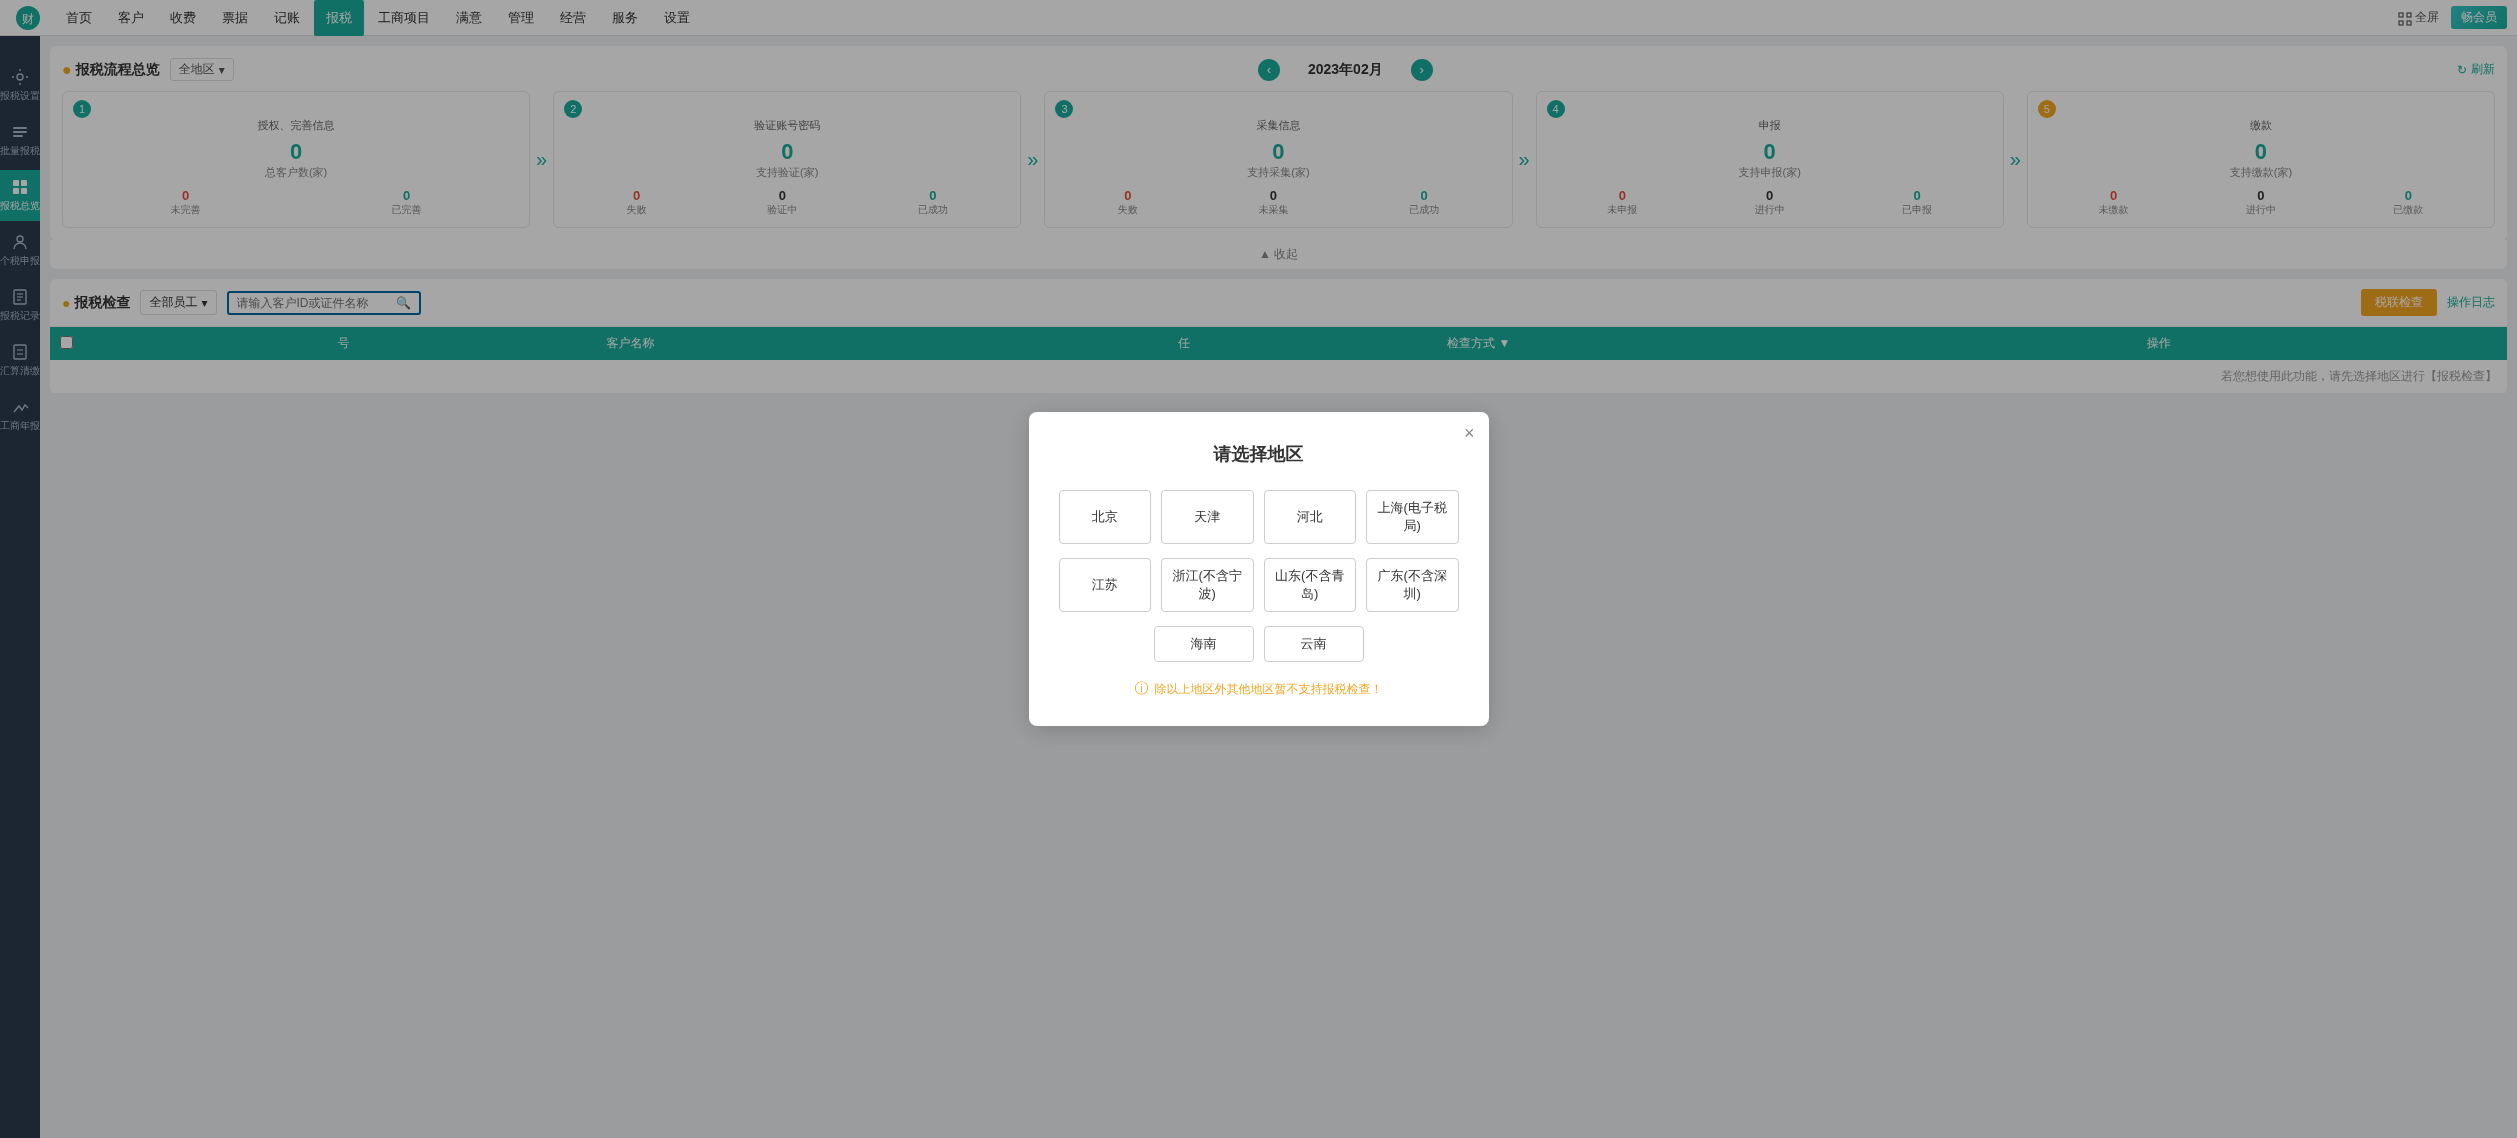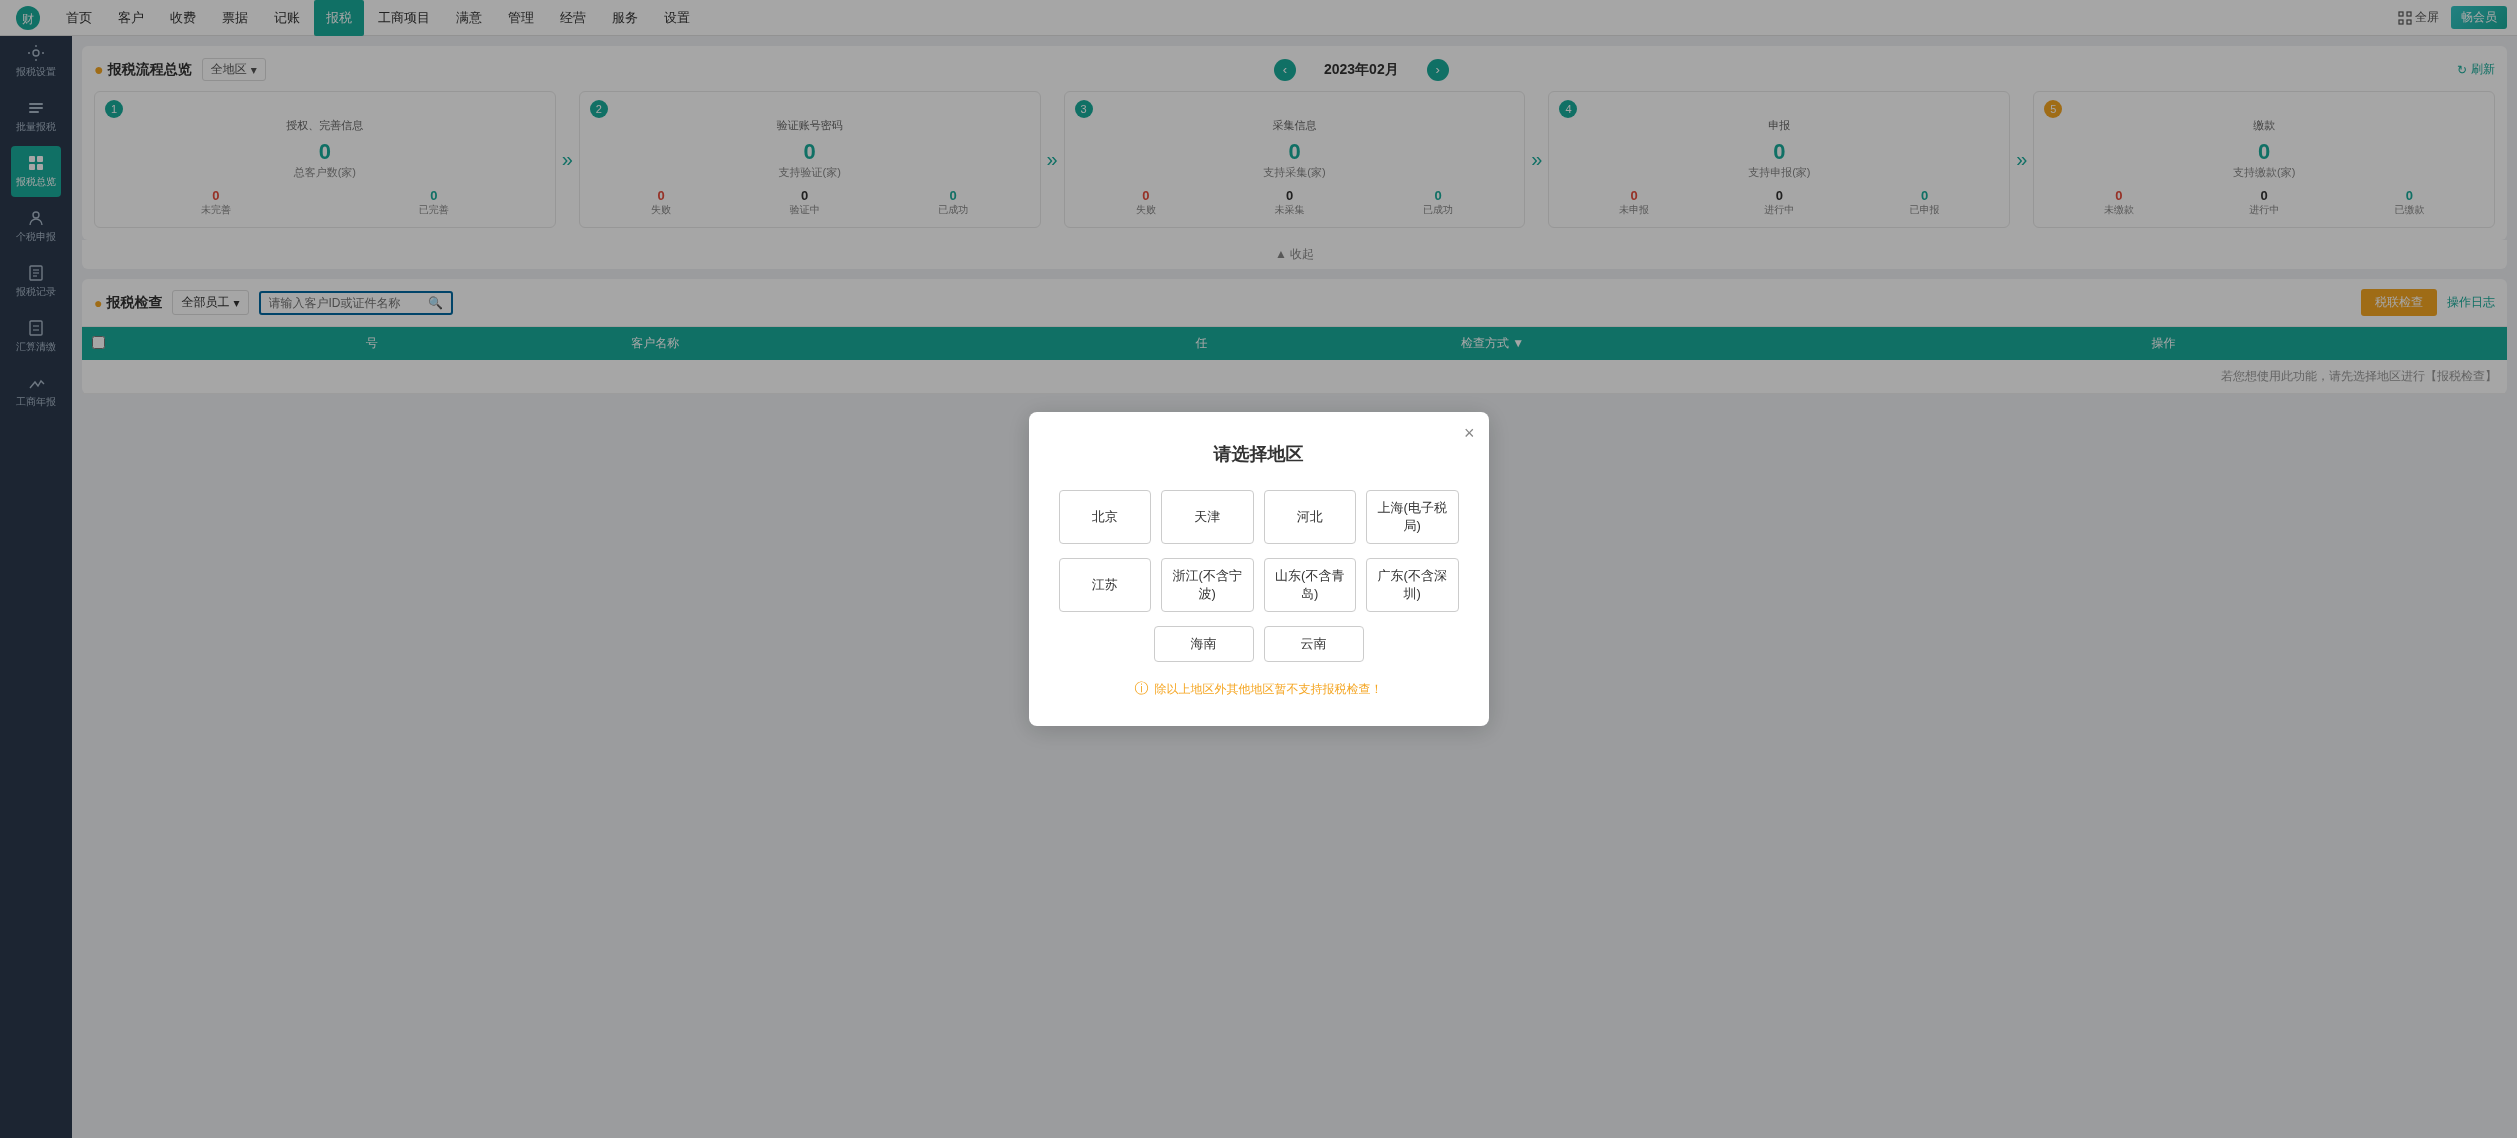--- a/index.html
+++ b/index.html
@@ -50,26 +50,26 @@
       color: #fff;
       padding: 3px 10px;
       border-radius: 3px;
       cursor: pointer;
       font-size: 12px;
     }
 
     
     .layout { display: flex; height: calc(100vh - 36px); }
     .sidebar {
-      width: 72px;
+      width: 40px;
       background: #2b3a4e;
       display: flex;
       flex-direction: column;
       align-items: center;
-      padding-top: 0;
+      padding-top: 24px;
       gap: 4px;
       flex-shrink: 0;
     }
     .sidebar-item {
       width: 50px;
       display: flex;
       flex-direction: column;
       align-items: center;
       justify-content: center;
       padding: 8px 4px;
@@ -378,21 +378,21 @@
     <div class="nav-item">记账</div>
     <div class="nav-item active">报税</div>
     <div class="nav-item">工商项目</div>
     <div class="nav-item">满意</div>
     <div class="nav-item">管理</div>
     <div class="nav-item">经营</div>
     <div class="nav-item">服务</div>
     <div class="nav-item">设置</div>
   </div>
   <div class="top-nav-right">
-    <span style="cursor:pointer; display:flex; align-items:center; gap:3px; font-size:12px; color:#555;">
+    <span style="cursor:pointer; display:flex; align-items:flex-end; gap:3px; font-size:12px; color:#555;">
       <svg width="14" height="14" viewBox="0 0 14 14" fill="none">
           <rect x="1" y="1" width="4" height="4" stroke="#555" stroke-width="1.2" fill="none"></rect>
           <rect x="9" y="1" width="4" height="4" stroke="#555" stroke-width="1.2" fill="none"></rect>
           <rect x="1" y="9" width="4" height="4" stroke="#555" stroke-width="1.2" fill="none"></rect>
           <rect x="9" y="9" width="4" height="4" stroke="#555" stroke-width="1.2" fill="none"></rect>
         </svg>
       <span>全屏</span>
     </span>
     <span class="btn-member">
       <span>畅会员</span>

